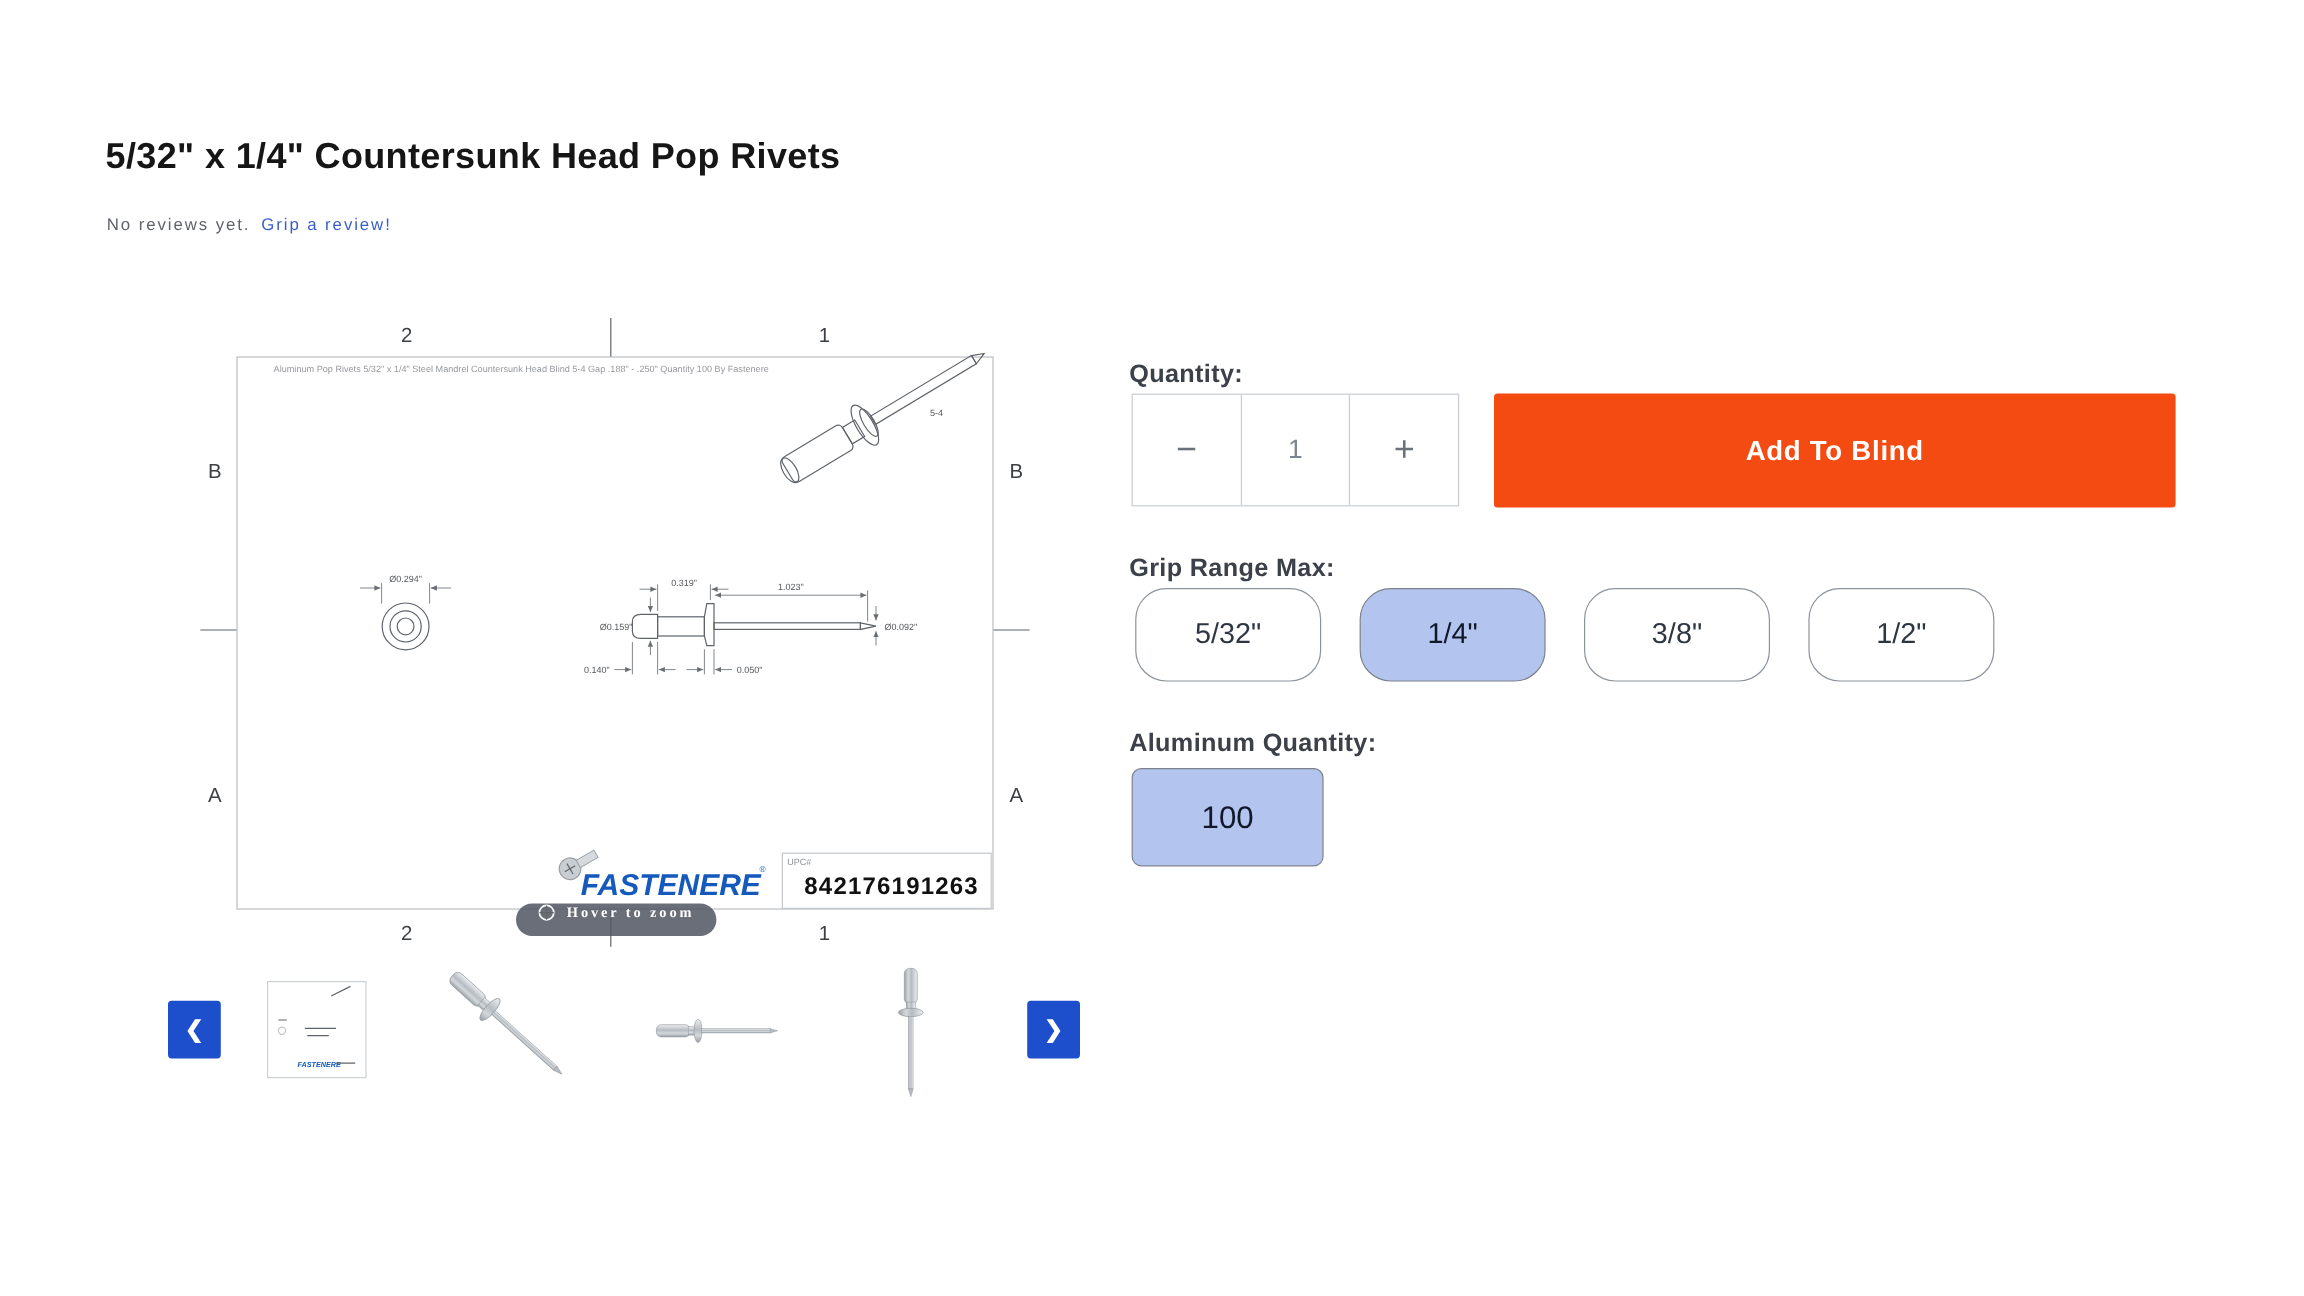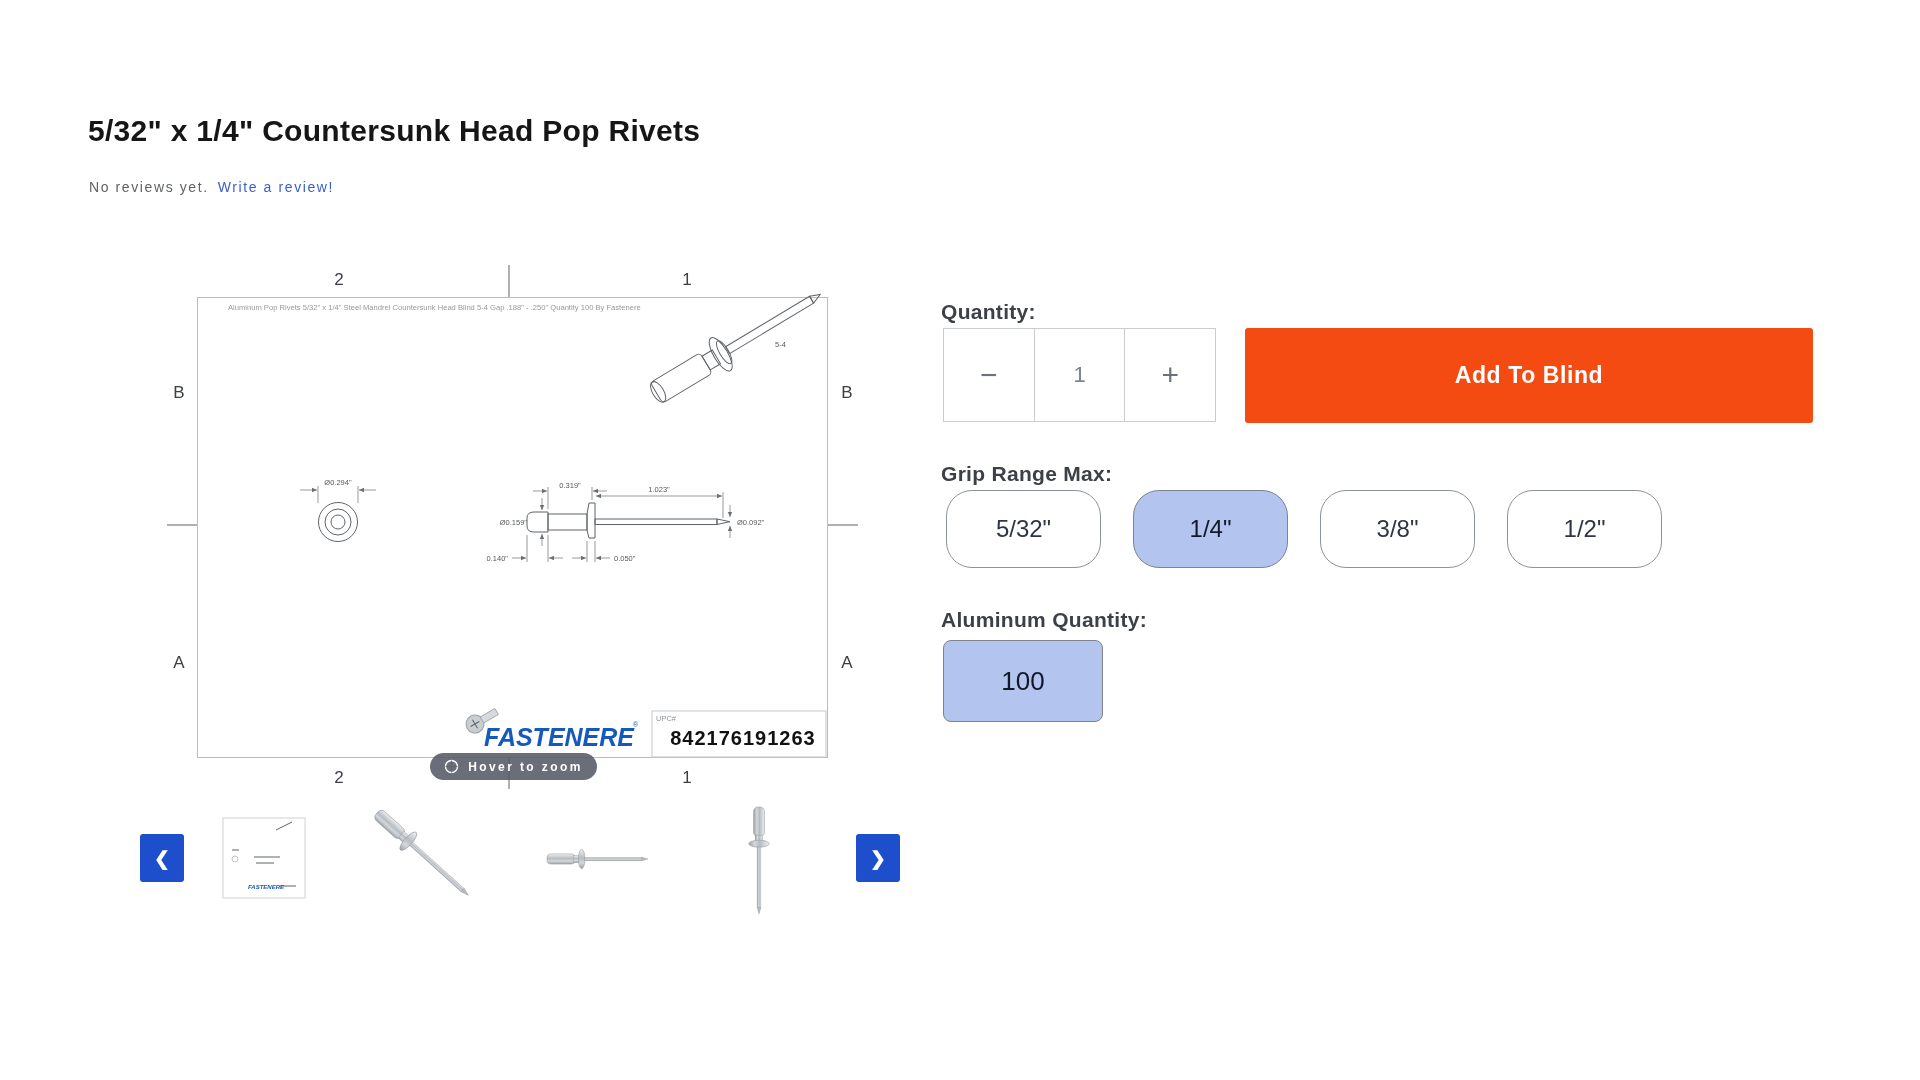--- a/index.html
+++ b/index.html
@@ -11,22 +11,22 @@
   .title{left:88px;top:92px;width:720px;font-size:30px;line-height:38px;font-weight:bold;
          color:#161616;letter-spacing:.3px;}
   .reviews{left:89px;top:179px;font-size:14px;letter-spacing:1.6px;color:#5f6368;
            display:flex;gap:9px;align-items:flex-end;}
   .reviews a{color:var(--link-blue);text-decoration:none;cursor:pointer;}
 
   .figure{left:161px;top:257px;width:706px;height:536px;}
   .figure svg{display:block;}
 
   .zoom-pill{left:430px;top:753px;width:167px;height:27px;background:rgba(84,90,102,.88);
-             border-radius:14px;display:flex;align-items:center;justify-content:center;gap:9px;
-             color:#fff;font-size:12px;letter-spacing:2.4px;font-weight:bold;}
+             border-radius:14px;display:flex;align-items:flex-start;justify-content:center;gap:9px;
+             color:#fff;font-size:12px;letter-spacing:2.4px;font-weight:bold;font-family:Liberation Serif, serif;}
   .zoom-pill svg{flex:0 0 auto;}
 
   .thumb{background:#fff;display:flex;align-items:center;justify-content:center;cursor:pointer;}
   .nav-btn{width:44px;height:48px;background:var(--accent-blue);color:#fff;border:none;
            border-radius:3px;font-size:19px;font-weight:bold;display:flex;align-items:center;
            justify-content:center;cursor:pointer;padding:0;}
 
   
   .sec-label{font-size:21px;font-weight:bold;color:#3c4048;letter-spacing:.3px;margin-top:10px;}
   .stepper{left:943px;top:328px;width:273px;height:94px;display:flex;border:1px solid #c9ccd0;
@@ -54,21 +54,21 @@
   .thin{stroke:#6a6f74;stroke-width:.7;}
 </style>
 </head>
 <body>
 
 <h1 class="abs title">
   <span>5/32" x 1/4" Countersunk Head Pop Rivets</span><br>
 </h1>
 <div class="abs reviews">
   <span>No reviews yet.</span>
-  <a>Write a review!</a>
+  <a>Grip a review!</a>
 </div>
 
 <div class="abs figure">
 <svg width="706" height="536" viewBox="-36 -40 706 536" xmlns="http://www.w3.org/2000/svg">
   <defs>
     <marker id="ah" viewBox="0 0 10 10" refX="9" refY="5" markerWidth="8" markerHeight="8" orient="auto-start-reverse">
           <path d="M0,1 L9,5 L0,9 z" fill="#6a6f74"></path>
         </marker>
   </defs>
 

